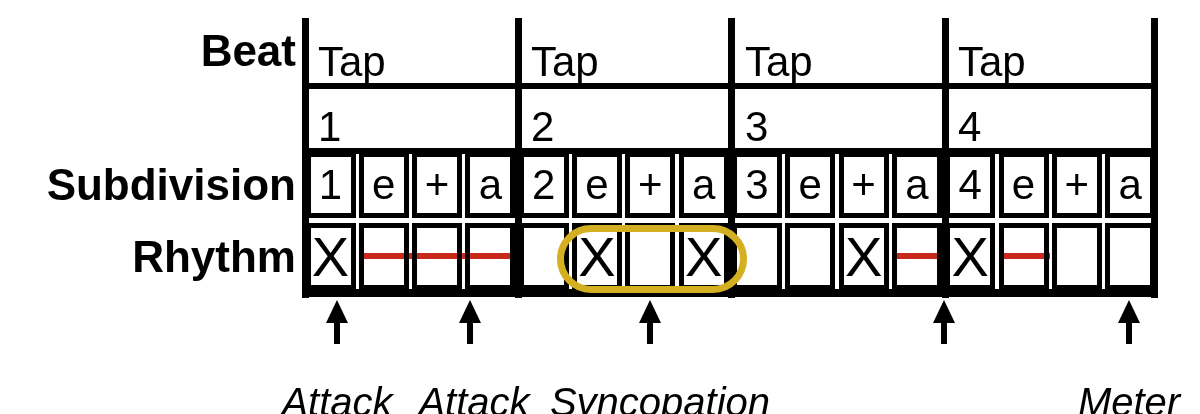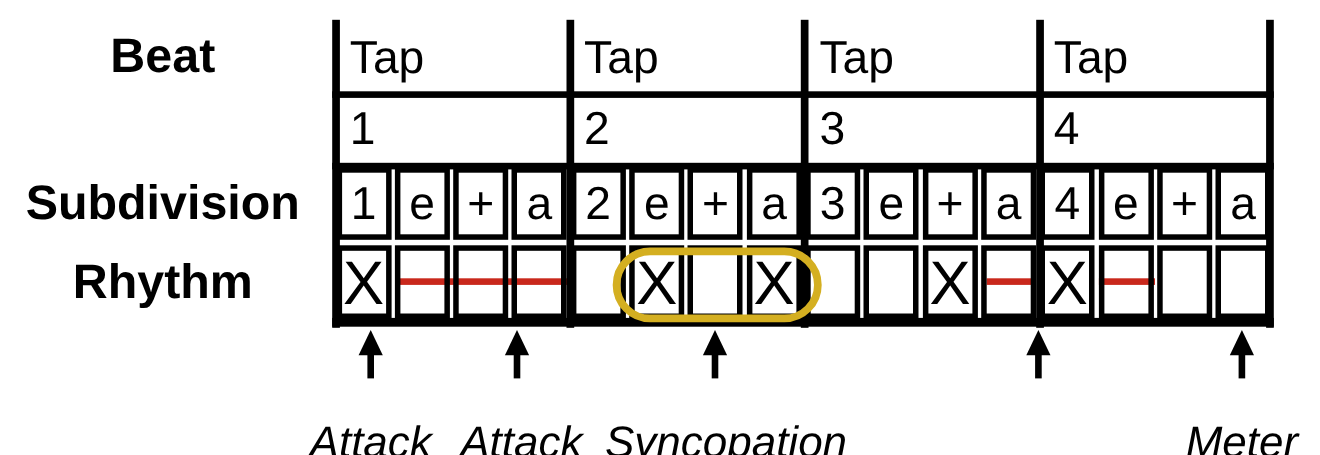--- a/index.html
+++ b/index.html
@@ -1,29 +1,29 @@
 <!DOCTYPE html>
 <html><head>
 <meta charset="utf-8">
 <style>
   html,body{margin:0;padding:0;background:#fff;}
   body{width:1200px;height:414px;overflow:hidden;font-family:"Liberation Sans",sans-serif;color:#000;}
   .canvas{position:absolute;top:0;left:0;width:1200px;height:414px;}
 
   
-  .rowlabel{position:absolute;left:0;width:296px;text-align:center;
+  .rowlabel{position:absolute;left:0;width:296px;text-align:right;
             font-weight:bold;font-size:44px;line-height:44px;white-space:nowrap;}
 
   
   .vline{position:absolute;top:18px;height:280px;width:7px;background:#000;}
   .hline{position:absolute;left:302px;width:856px;height:6px;background:#000;}
   .hline-bottom{position:absolute;left:302px;width:856px;top:289px;height:8px;background:#000;}
 
   
-  .celltext{position:absolute;font-size:42px;line-height:42px;white-space:nowrap;}
+  .celltext{position:absolute;font-size:42px;line-height:42px;white-space:nowrap;margin-top:10px;}
 
   
   .box{position:absolute;box-sizing:border-box;border:5px solid #000;
        left:calc(305.5px + var(--i) * 53.31px);width:50px;
        display:flex;align-items:center;justify-content:center;background:transparent;}
   .sub-box{top:152px;height:66px;font-size:42px;}
   .rh-box{top:223px;height:67px;font-size:56px;}
 
   
   .sustain{position:absolute;top:253px;height:6px;background:#C9281C;}

